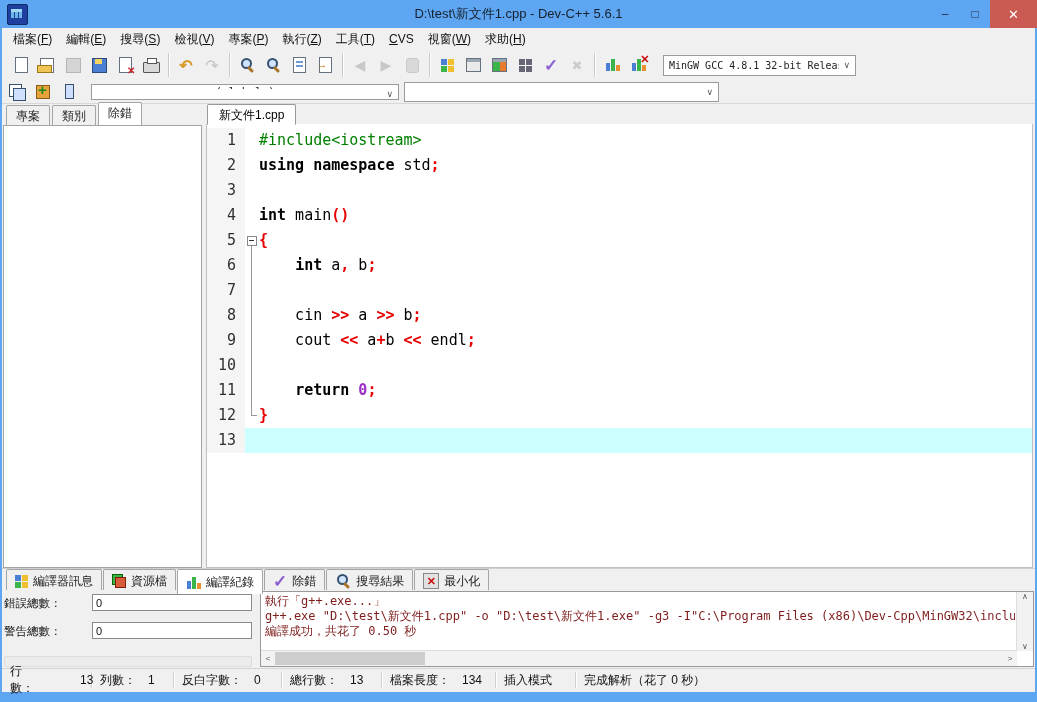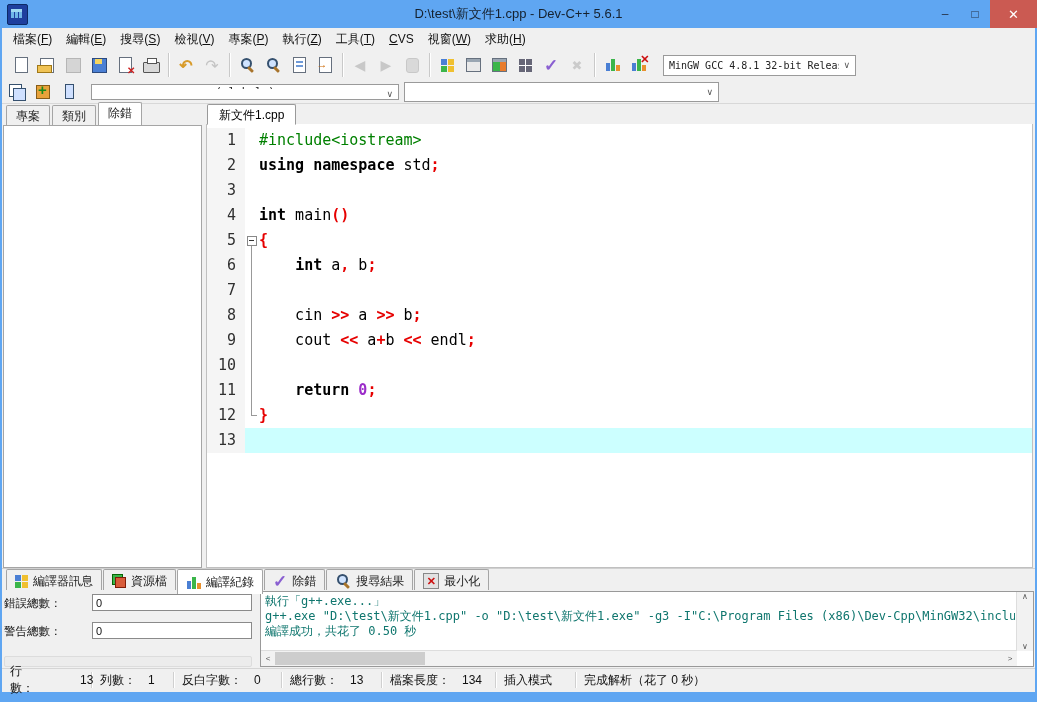--- a/index.html
+++ b/index.html
@@ -131,21 +131,21 @@
   .btab.active{background:#fff;height:21px;position:relative;z-index:2;}
 
   
   .bpanel{position:absolute;left:2px;right:2px;top:590px;height:78px;background:#f0f0f0;}
   .stats{position:absolute;left:2px;top:4px;width:254px;}
   .stat-row{display:flex;align-items:flex-end;margin-bottom:11px;}
   .stat-label{width:88px;font-size:11.5px;color:#111;flex:none;}
   .stat-input{width:152px;height:15px;border:1px solid #8a8a8a;background:#fff;font:11px "Liberation Sans",sans-serif;padding:0 3px;color:#111;}
   .stats-extra{position:absolute;left:2px;top:66px;width:246px;height:9px;background:#ececec;border:1px solid #dcdcdc;border-radius:2px;}
   .log{position:absolute;left:258px;top:1px;right:1px;bottom:1px;background:#fff;border:1px solid #999;}
-  .log-content{position:absolute;left:4px;top:2px;right:18px;bottom:17px;font:12px/15px "DejaVu Sans Mono",monospace;color:#0f766e;white-space:pre;overflow:hidden;}
+  .log-content{position:absolute;left:4px;top:2px;right:18px;bottom:17px;font:12px/15px "DejaVu Sans Mono",monospace;color:#7f1d1d;white-space:pre;overflow:hidden;}
   .vscroll{position:absolute;top:0;right:0;width:16px;bottom:15px;background:#f2f2f2;border-left:1px solid #ddd;display:flex;flex-direction:column;justify-content:space-between;align-items:center;font-size:8px;color:#555;}
   .hscroll{position:absolute;left:0;right:16px;bottom:0;height:15px;background:#f2f2f2;border-top:1px solid #ddd;display:flex;align-items:center;font-size:8px;color:#555;}
   .harrow{width:14px;text-align:center;flex:none;}
   .hthumb{width:150px;height:13px;background:#cdcdcd;flex:none;}
   .hspace{flex:1;}
 
   
   .statusbar{position:absolute;left:2px;right:2px;top:668px;height:22px;background:#f0f0f0;border-top:1px solid #d5d5d5;display:flex;align-items:center;font-size:12px;color:#111;}
   .sb-item{display:flex;align-items:center;padding:0 8px;height:16px;border-right:1px solid #d0d0d0;box-shadow:1px 0 0 #fff;box-sizing:border-box;flex:none;}
   .sb-item .sb-val{margin-left:12px;}

